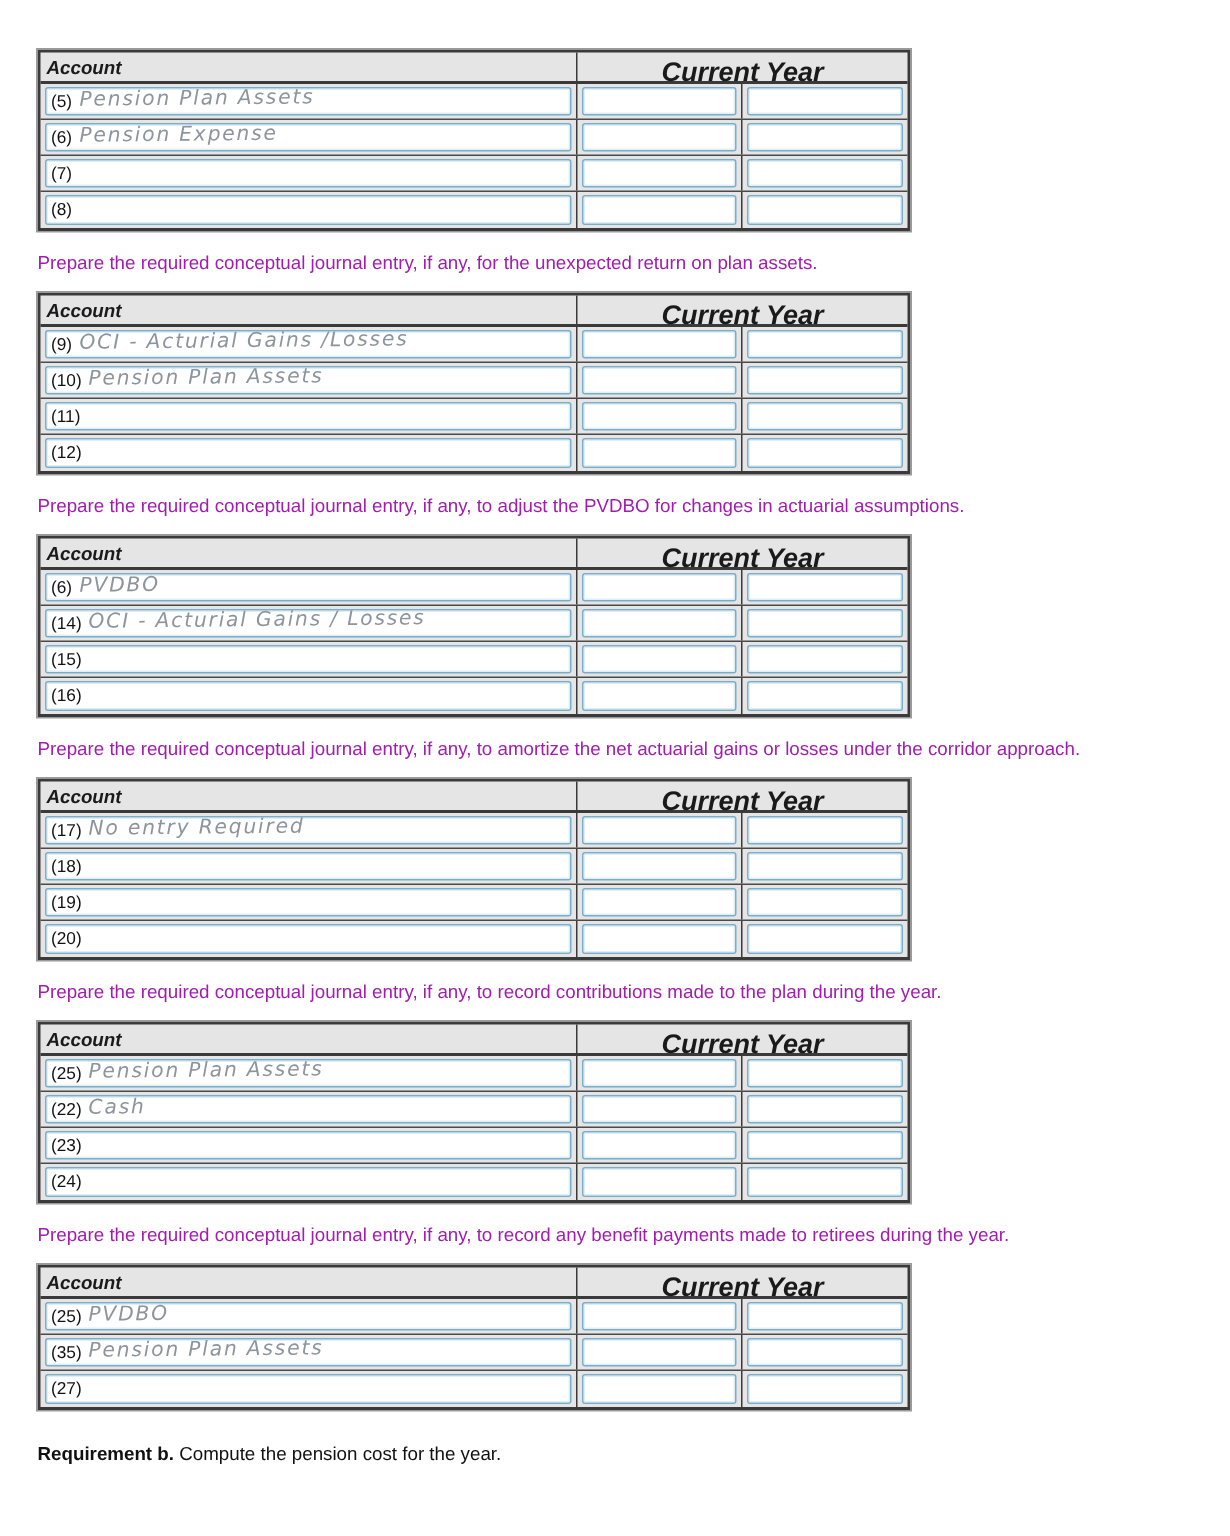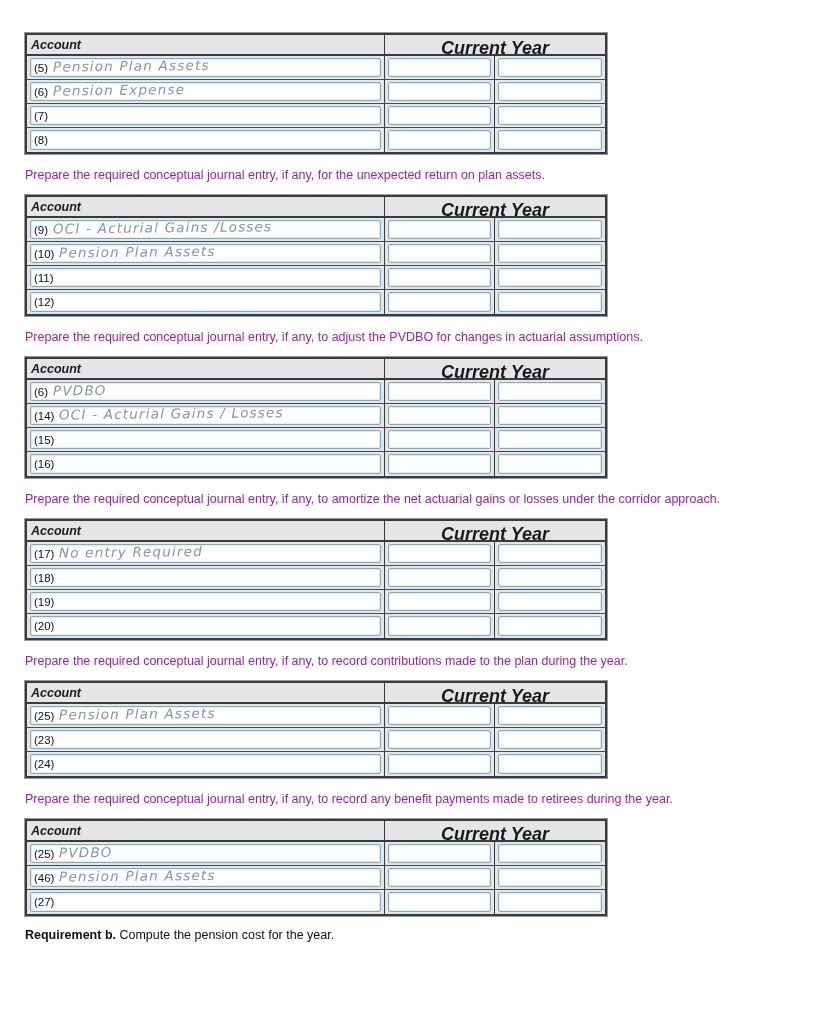--- a/index.html
+++ b/index.html
@@ -95,21 +95,21 @@
     font-size: 13.5px;
     color: #8d949c;
     letter-spacing: 1.2px;
     white-space: nowrap;
     transform: rotate(-0.6deg) translateY(-1.5px);
     transform-origin: left center;
   }
   .footer {
     font-size: 12.5px;
     line-height: 15px;
-    margin-top: 12px;
+    margin-top: 22px;
     color: #111;
   }
   .footer .bold { font-weight: bold; }
 </style>
 </head>
 <body>
 
 <main id="sections">
     <section class="jsection">
       <div class="jtable">
@@ -387,20 +387,34 @@
           <div class="cell-amt first">
             <div class="amt-box"></div>
           </div>
           <div class="cell-amt">
             <div class="amt-box"></div>
           </div>
         </div>
         <div class="trow">
           <div class="cell-account">
             <div class="account-box">
+              <span class="rownum">(22)</span>
+              <span class="handwriting">Cash</span>
+            </div>
+          </div>
+          <div class="cell-amt first">
+            <div class="amt-box"></div>
+          </div>
+          <div class="cell-amt">
+            <div class="amt-box"></div>
+          </div>
+        </div>
+        <div class="trow">
+          <div class="cell-account">
+            <div class="account-box">
               <span class="rownum">(23)</span>
               <span class="handwriting"></span>
             </div>
           </div>
           <div class="cell-amt first">
             <div class="amt-box"></div>
           </div>
           <div class="cell-amt">
             <div class="amt-box"></div>
           </div>
@@ -438,21 +452,21 @@
           <div class="cell-amt first">
             <div class="amt-box"></div>
           </div>
           <div class="cell-amt">
             <div class="amt-box"></div>
           </div>
         </div>
         <div class="trow">
           <div class="cell-account">
             <div class="account-box">
-              <span class="rownum">(46)</span>
+              <span class="rownum">(35)</span>
               <span class="handwriting">Pension Plan Assets</span>
             </div>
           </div>
           <div class="cell-amt first">
             <div class="amt-box"></div>
           </div>
           <div class="cell-amt">
             <div class="amt-box"></div>
           </div>
         </div>

